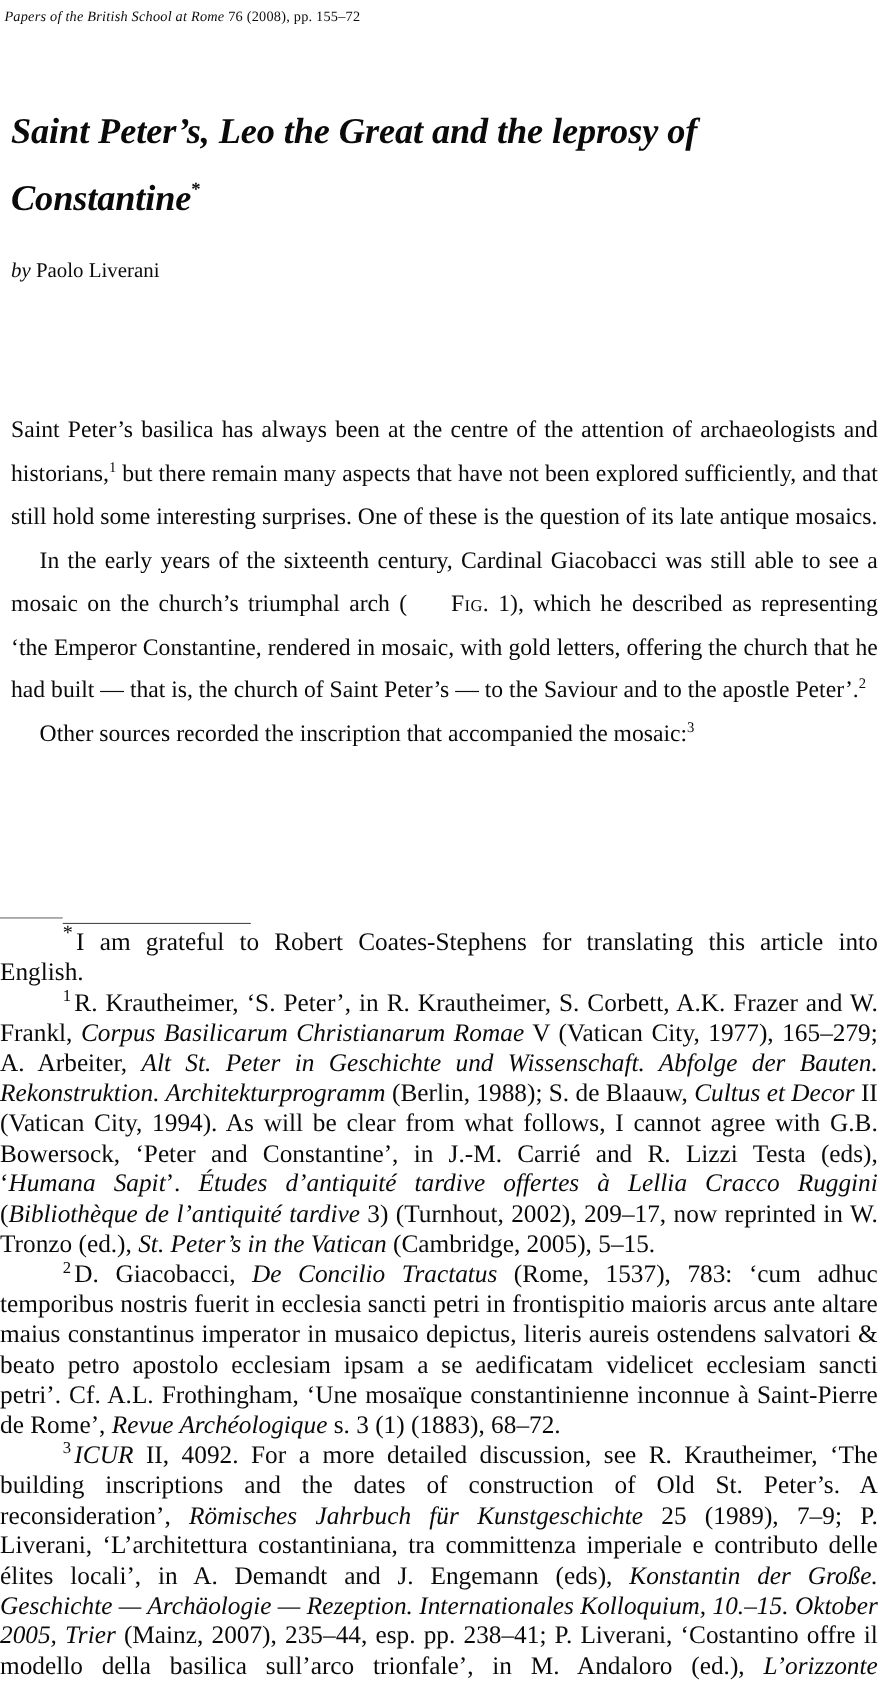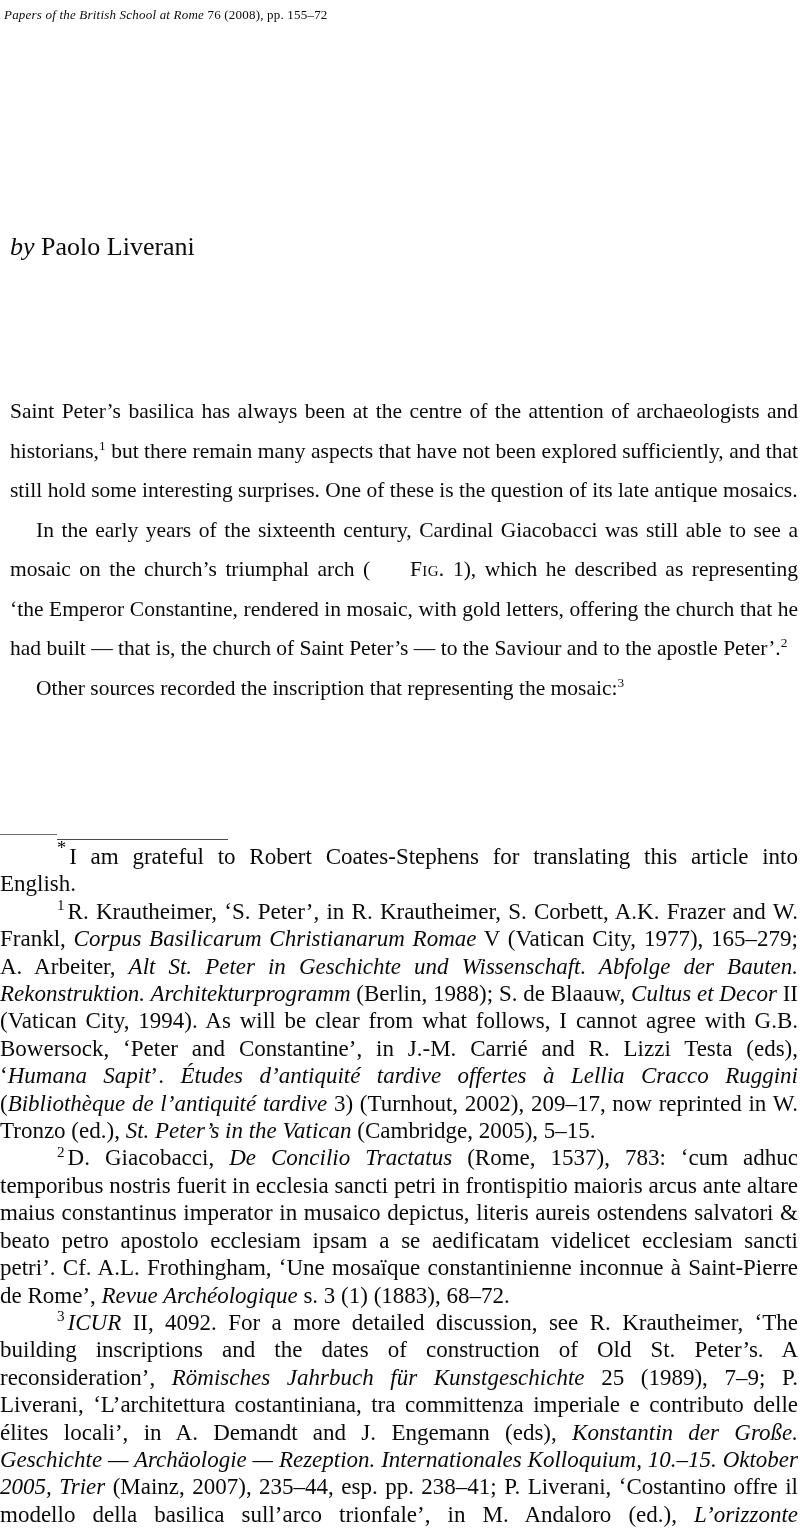--- a/index.html
+++ b/index.html
@@ -54,29 +54,29 @@
     vertical-align: 14px;
     font-style: normal;
     letter-spacing: 0;
   }
 
   
   .byline {
     position: absolute;
     top: 232px;
     left: 10px;
-    font-size: 26px;
+    font-size: 19px;
     line-height: 30px;
   }
   .byline .by { font-style: italic; }
 
   
   .body-text {
     position: absolute;
-    top: 392px;
+    top: 371px;
     left: 10px;
     width: 788px;
     font-size: 21.5px;
     line-height: 39.5px;
     text-align: justify;
     text-justify: inter-word;
   }
   .body-text p {
     margin: 0;
     text-indent: 0;
@@ -149,27 +149,28 @@
 </style>
 </head>
 <body>
 
 <div class="page">
 
   <div class="running-head">
     <span class="journal">Papers of the British School at Rome</span><span class="issue"> 76 (2008), pp. 155–72</span>
   </div>
 
+  <h1 class="article-title"><span>Saint Peter’s, Leo the Great and the leprosy of Constantine</span><span class="fn-star">*</span></h1>
 
   <div class="byline"><span class="by">by</span><span> Paolo Liverani</span></div>
 
   <div class="body-text" id="body-text">
       <p><span>Saint Peter’s basilica has always been at the centre of the attention of archaeologists and historians,</span><sup class="fn">1</sup><span> but there remain many aspects that have not been explored sufficiently, and that still hold some interesting surprises. One of these is the question of its late antique mosaics.</span></p>
       <p><span>In the early years of the sixteenth century, Cardinal Giacobacci was still able to see a mosaic on the church’s triumphal arch (</span><span class="smallcaps">Fig.</span><span> 1), which he described as representing ‘the Emperor Constantine, rendered in mosaic, with gold letters, offering the church that he had built — that is, the church of Saint Peter’s — to the Saviour and to the apostle Peter’.</span><sup class="fn">2</sup></p>
-      <p><span>Other sources recorded the inscription that representing the mosaic:</span><sup class="fn">3</sup></p>
+      <p><span>Other sources recorded the inscription that accompanied the mosaic:</span><sup class="fn">3</sup></p>
     </div>
 
   <div class="fn-rule-wrap">
     <div class="fn-rule-a"></div>
     <div class="fn-rule-b"></div>
   </div>
 
   <div class="footnotes" id="footnotes">
       <p><span class="marker star">*</span><span>I am grateful to Robert Coates-Stephens for translating this article into English.</span></p>
       <p><span class="marker">1</span><span>R. Krautheimer, ‘S. Peter’, in R. Krautheimer, S. Corbett, A.K. Frazer and W. Frankl, </span><em>Corpus Basilicarum Christianarum Romae</em><span> V (Vatican City, 1977), 165–279; A. Arbeiter, </span><em>Alt St. Peter in Geschichte und Wissenschaft. Abfolge der Bauten. Rekonstruktion. Architekturprogramm</em><span> (Berlin, 1988); S. de Blaauw, </span><em>Cultus et Decor</em><span> II (Vatican City, 1994). As will be clear from what follows, I cannot agree with G.B. Bowersock, ‘Peter and Constantine’, in J.-M. Carrié and R. Lizzi Testa (eds), ‘</span><em>Humana Sapit</em><span>’. </span><em>Études d’antiquité tardive offertes à Lellia Cracco Ruggini</em><span> (</span><em>Bibliothèque de l’antiquité tardive</em><span> 3) (Turnhout, 2002), 209–17, now reprinted in W. Tronzo (ed.), </span><em>St. Peter’s in the Vatican</em><span> (Cambridge, 2005), 5–15.</span></p>

